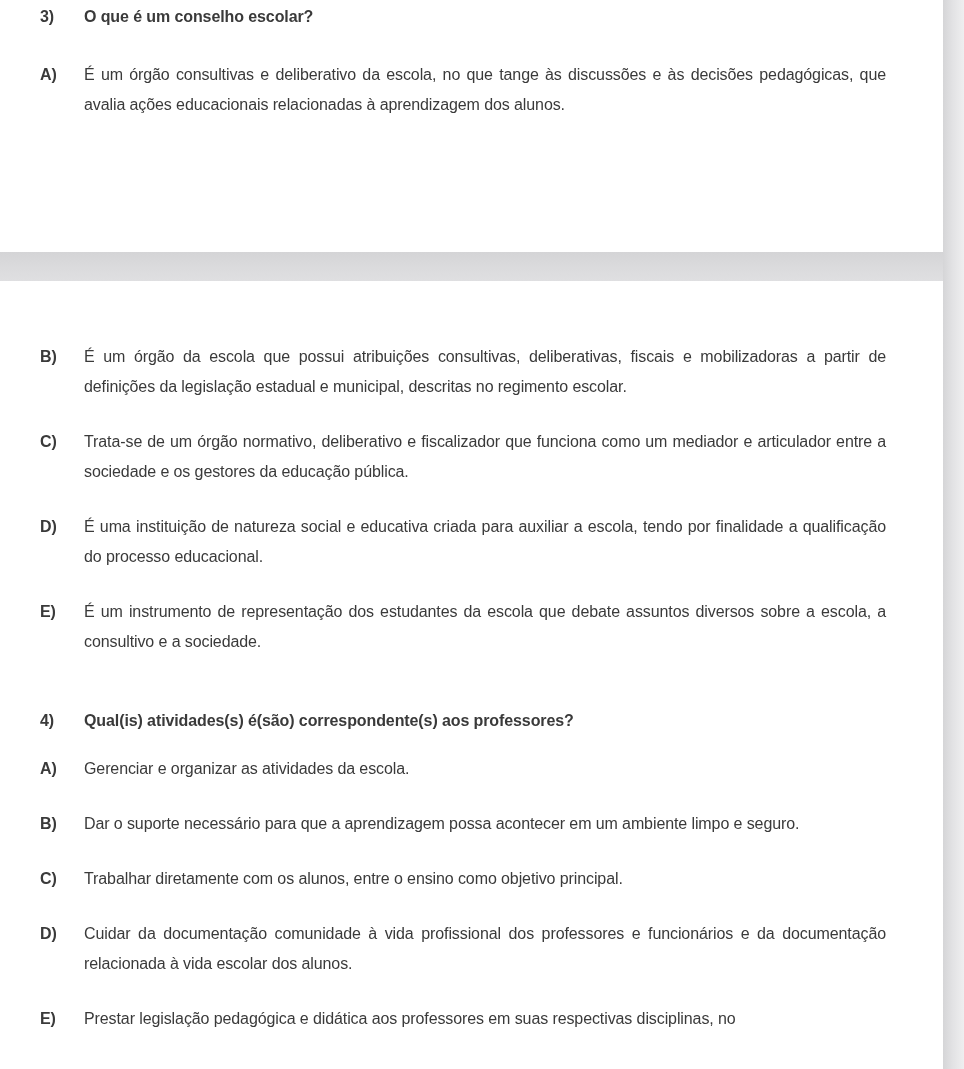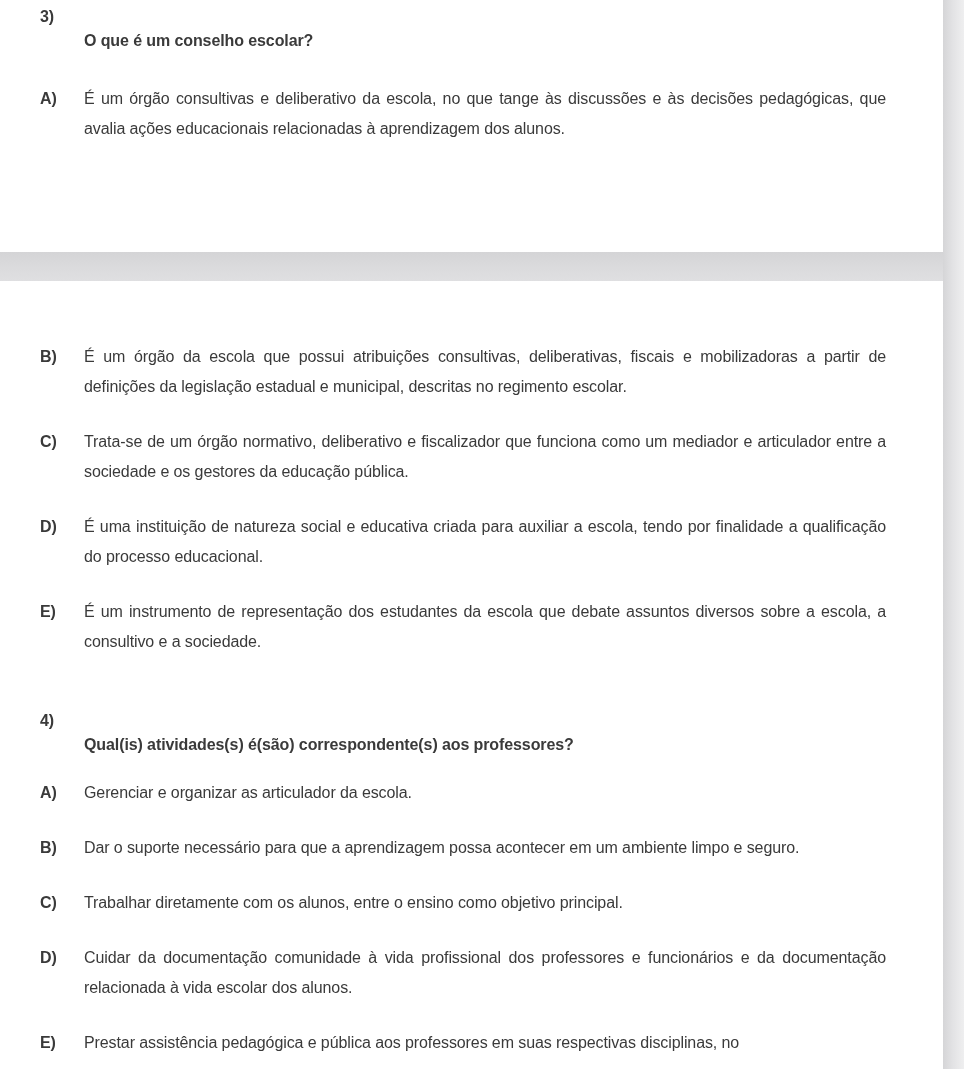--- a/index.html
+++ b/index.html
@@ -60,21 +60,20 @@
     flex: 0 0 44px;
     font-weight: 700;
   }
   .row .text {
     flex: 1 1 auto;
     text-align: justify;
   }
   .row.question .text {
     font-weight: 700;
     text-align: left;
-    margin-top: 24px;
   }
   .q-heading-gap { margin-bottom: 28px; }
   .opt { margin-bottom: 25px; }
   .opt.last-of-question { margin-bottom: 49px; }
   .q4-heading { margin-bottom: 18px; }
   .opt.final { margin-bottom: 0; }
 </style>
 </head>
 <body>
 
@@ -111,36 +110,36 @@
         <span class="label">E)</span>
         <span class="text">É um instrumento de representação dos estudantes da escola que debate assuntos diversos sobre a escola, a consultivo e a sociedade.</span>
       </div>
 
       <div class="row question q4-heading">
         <span class="label">4)</span>
         <span class="text">Qual(is) atividades(s) é(são) correspondente(s) aos professores?</span>
       </div>
       <div class="row opt">
         <span class="label">A)</span>
-        <span class="text">Gerenciar e organizar as articulador da escola.</span>
+        <span class="text">Gerenciar e organizar as atividades da escola.</span>
       </div>
       <div class="row opt">
         <span class="label">B)</span>
         <span class="text">Dar o suporte necessário para que a aprendizagem possa acontecer em um ambiente limpo e seguro.</span>
       </div>
       <div class="row opt">
         <span class="label">C)</span>
         <span class="text">Trabalhar diretamente com os alunos, entre o ensino como objetivo principal.</span>
       </div>
       <div class="row opt">
         <span class="label">D)</span>
         <span class="text">Cuidar da documentação comunidade à vida profissional dos professores e funcionários e da documentação relacionada à vida escolar dos alunos.</span>
       </div>
       <div class="row opt final">
         <span class="label">E)</span>
-        <span class="text">Prestar assistência pedagógica e pública aos professores em suas respectivas disciplinas, no</span>
+        <span class="text">Prestar legislação pedagógica e didática aos professores em suas respectivas disciplinas, no</span>
       </div>
     </div>
 
   </div>
 
   <div class="gutter"></div>
 </div>
 
 </body></html>

